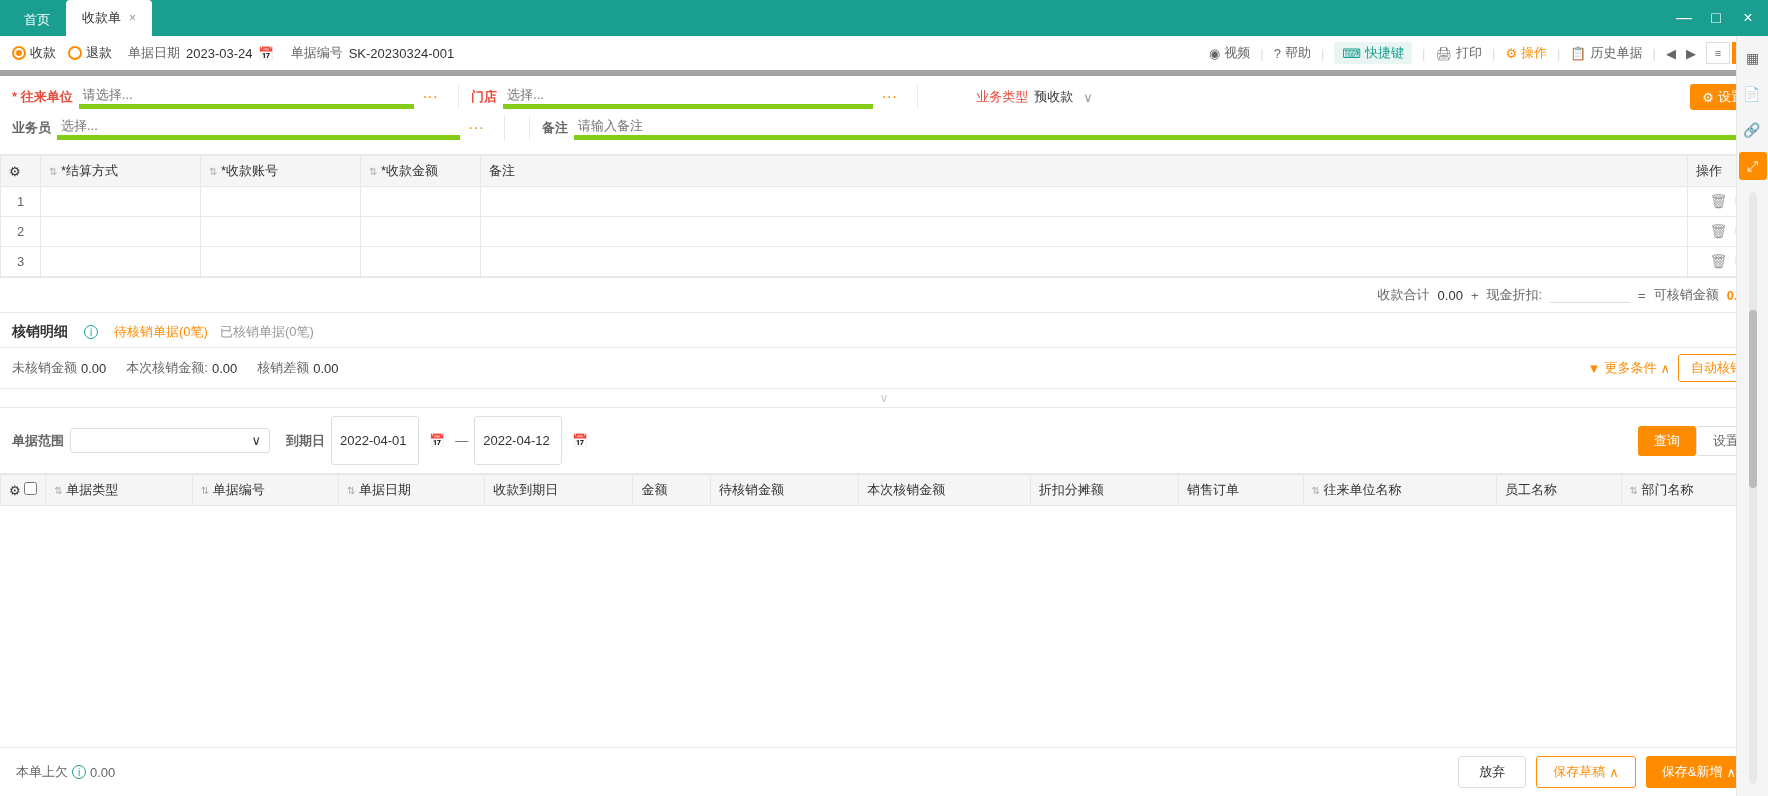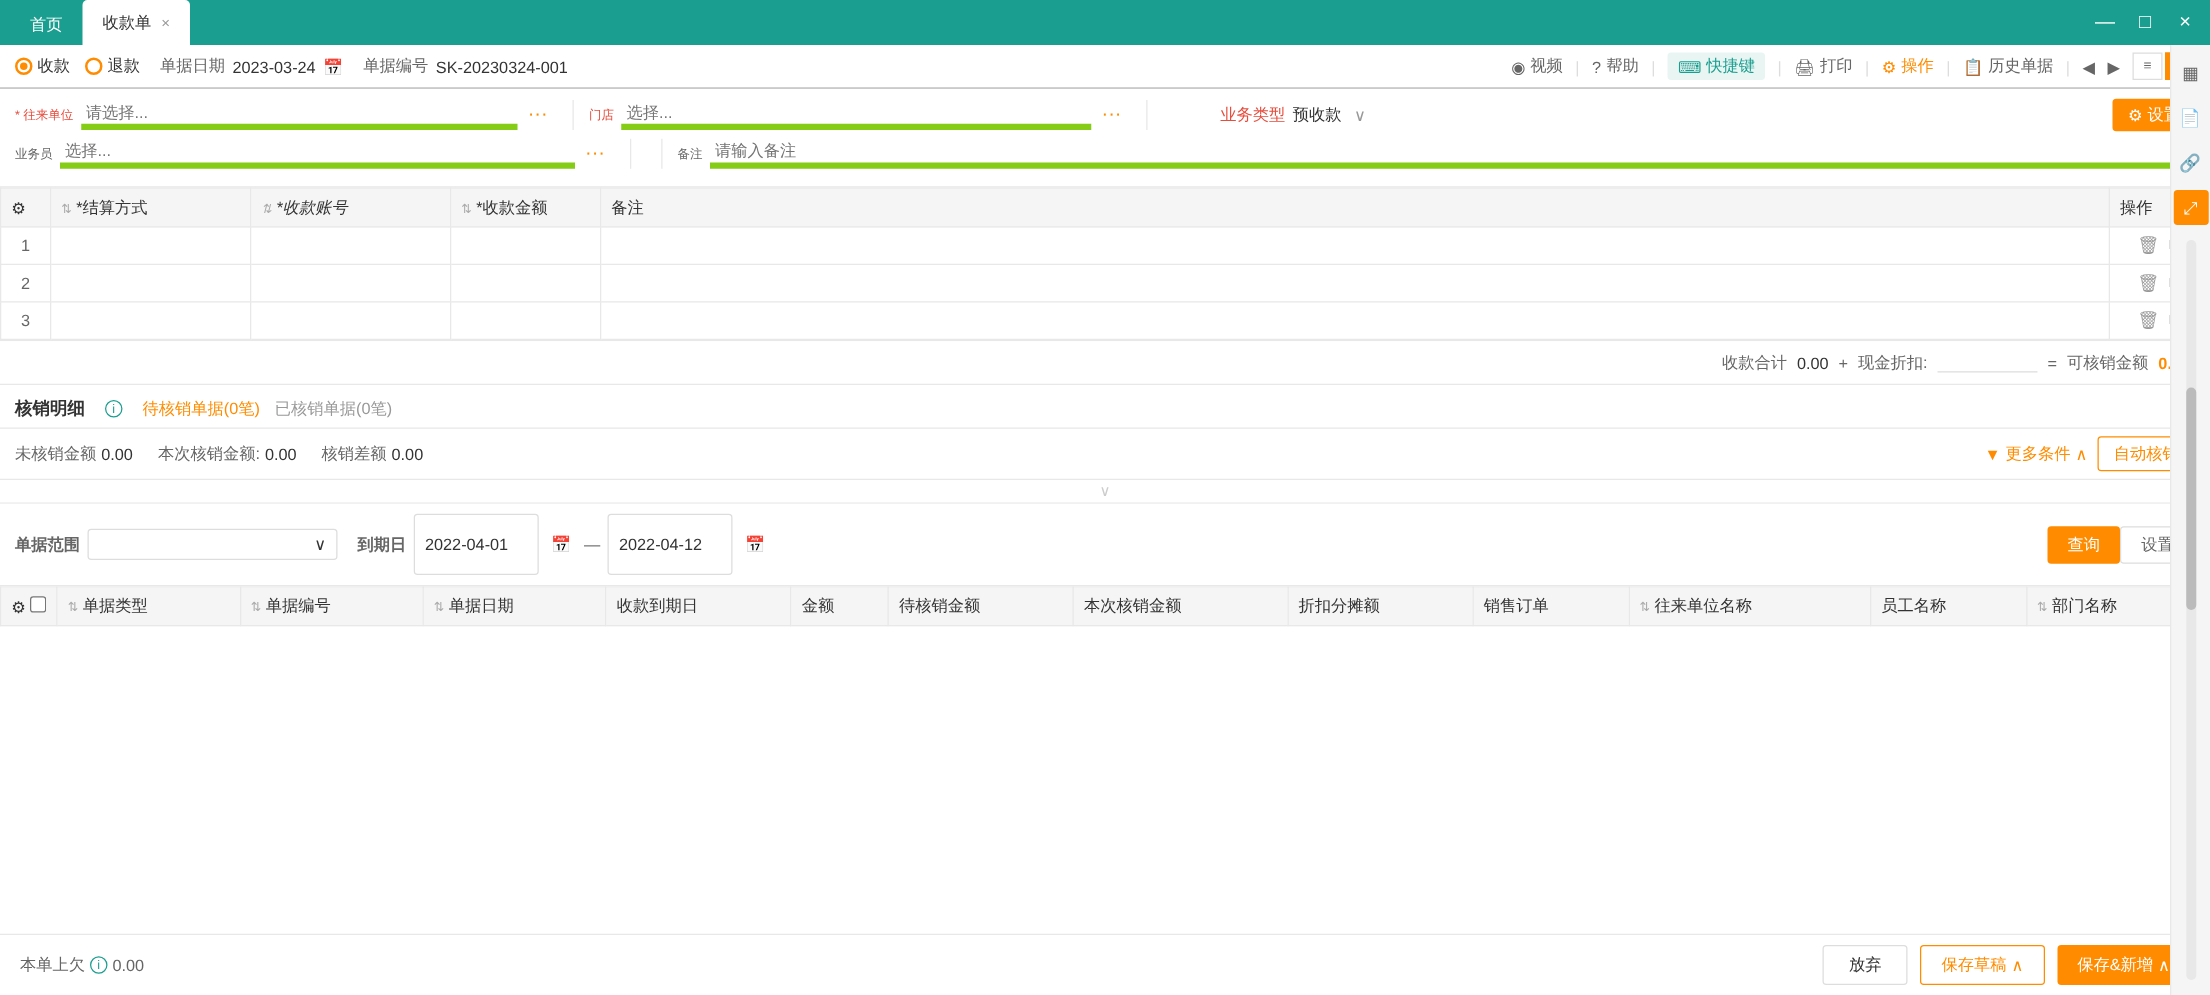--- a/index.html
+++ b/index.html
@@ -58,21 +58,21 @@
       height: calc(796px - 36px);
       display: flex;
       flex-direction: column;
     }
 
     
     .toolbar-row {
       display: flex;
       align-items: center;
       padding: 6px 12px;
-      border-bottom: 1px solid #a3a3a3;
+      border-bottom: 6px solid #a3a3a3;
       background: #fff;
       gap: 16px;
     }
     .radio-group {
       display: flex;
       gap: 12px;
       align-items: center;
     }
     .radio-item {
       display: flex;
@@ -164,21 +164,22 @@
     }
     .form-field {
       display: flex;
       align-items: center;
       flex: 1;
     }
     .form-field-label {
       color: #e74c3c;
       white-space: nowrap;
       margin-right: 6px;
-      font-size: 10px;
+      font-size: 13px;
+      font-weight: bold;
     }
     .form-field-label::before { content: '* '; color: #e74c3c; }
     .form-field-label.no-required::before { content: ''; }
     .form-input {
       flex: 1;
       border: none;
       border-bottom: 5px solid #84cc16;
       padding: 2px 4px;
       color: #999;
       outline: none;
@@ -367,21 +368,21 @@
       display: flex;
       align-items: center;
       justify-content: space-between;
       cursor: pointer;
     }
     .date-input {
       border: 1px solid #ddd;
       border-radius: 3px;
       padding: 16px 8px;
       color: #333;
-      width: 100px;
+      width: 88px;
     }
     .date-separator { color: #666; }
     .filter-right {
       margin-left: auto;
       display: flex;
       gap: 0;
     }
     .query-btn {
       background: #ff8c00;
       color: #fff;
@@ -650,21 +651,21 @@
       </div>
     </div>
   </div>
 
   <div class="table-area">
     <table class="data-table">
       <thead>
         <tr>
           <th style="width:40px;"><span>⚙</span></th>
           <th style="width:160px;"><span class="sort-icon">⇅</span> *结算方式</th>
-          <th style="width:160px;font-style:italic;"><span class="sort-icon">⇅</span> *收款账号</th>
+          <th style="width:160px;"><span class="sort-icon">⇅</span> *收款账号</th>
           <th style="width:120px;"><span class="sort-icon">⇅</span> *收款金额</th>
           <th>备注</th>
           <th style="width:80px;">操作</th>
         </tr>
       </thead>
       <tbody>
         <tr>
           <td class="row-num">1</td>
           <td></td>
           <td></td>

